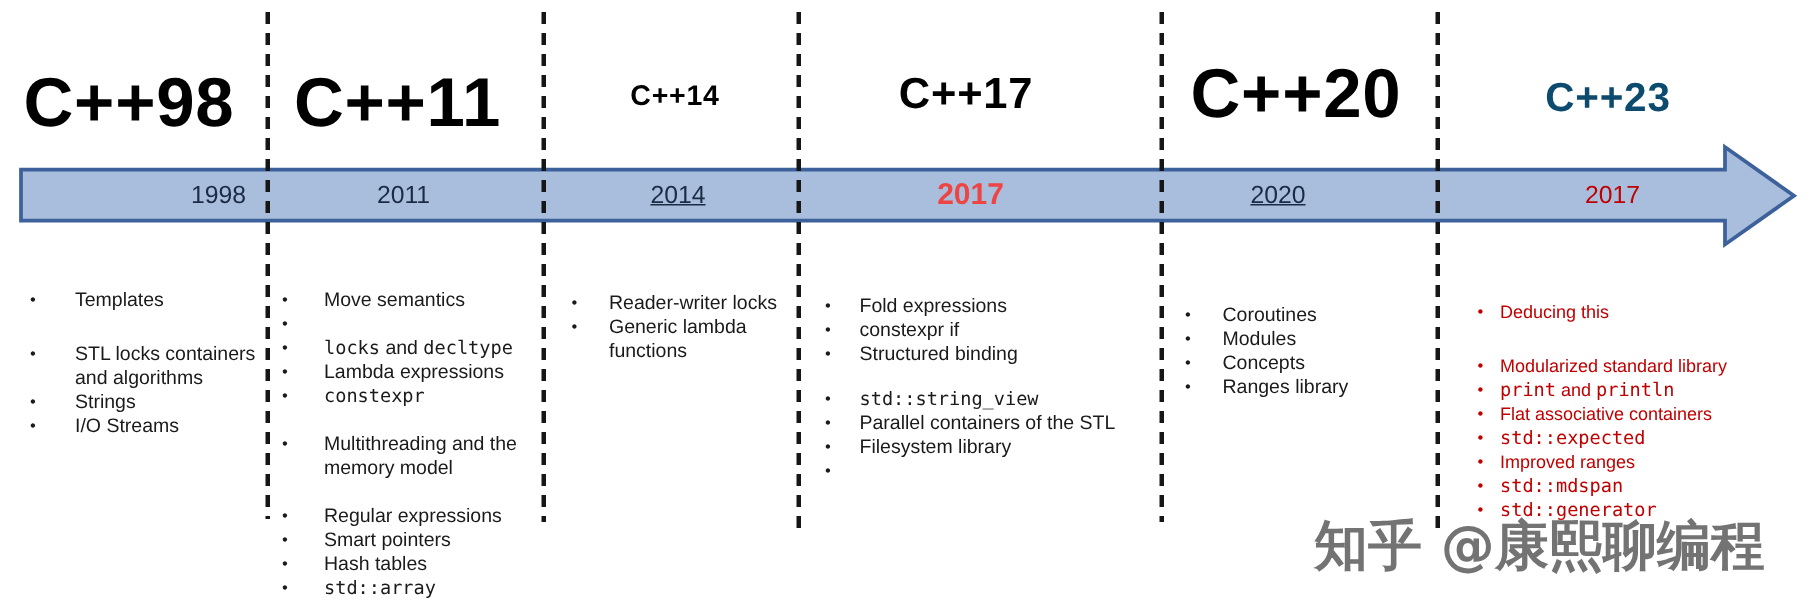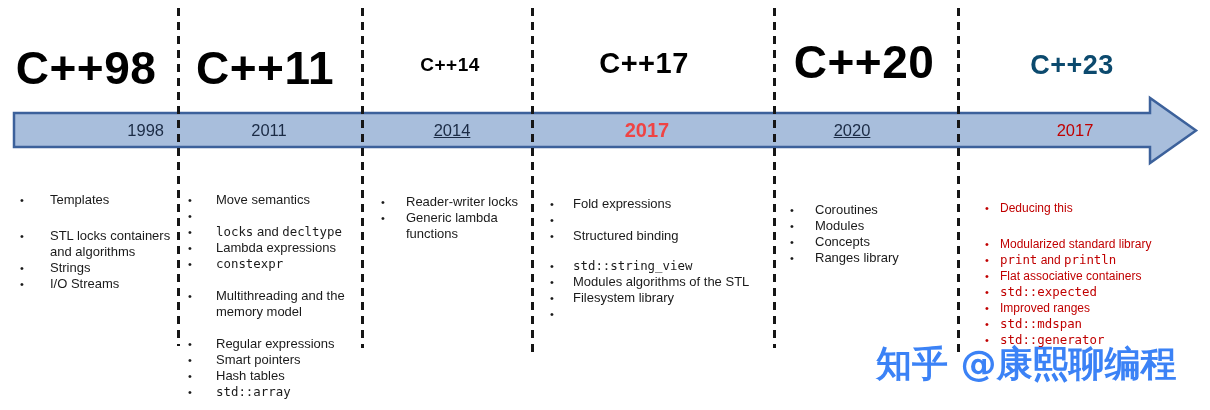--- a/index.html
+++ b/index.html
@@ -76,21 +76,21 @@
   .ftext{flex:1 1 auto;}
 
   .mono{
     font-family:"DejaVu Sans Mono","Liberation Mono",monospace;
     font-size:12.4px;
   }
 
   
   .watermark{
     position:absolute;left:876px;top:340px;z-index:1;
-    font-size:36px;font-weight:bold;color:#3b82f6;white-space:nowrap;
+    font-size:36px;font-weight:bold;color:#737373;white-space:nowrap;
     font-family:"DejaVu Sans",sans-serif;
   }
 </style>
 </head>
 <body>
 
 <div class="stage">
 
   <svg class="arrow-svg" width="1210" height="85" viewBox="0 0 1210 85">
     <polygon points="14,23 1150,23 1150,8 1196,40.5 1150,73 1150,57 14,57" fill="#a8bedc" stroke="#3c619b" stroke-width="2.5" stroke-linejoin="miter"></polygon>
@@ -193,34 +193,35 @@
       <div class="title t3">C++17</div>
       <div class="year y3">2017</div>
       <div class="flist l3">
         <div class="fgroup">
           <div class="fitem">
             <span class="bullet">•</span>
             <span class="ftext"><span>Fold expressions</span></span>
           </div>
           <div class="fitem">
             <span class="bullet">•</span>
+            <span class="ftext"><span>constexpr if</span></span>
           </div>
           <div class="fitem">
             <span class="bullet">•</span>
             <span class="ftext"><span>Structured binding</span></span>
           </div>
         </div>
         <div class="fgroup">
           <div class="fitem">
             <span class="bullet">•</span>
             <span class="ftext"><span class="mono">std::string_view</span></span>
           </div>
           <div class="fitem">
             <span class="bullet">•</span>
-            <span class="ftext"><span>Modules algorithms of the STL</span></span>
+            <span class="ftext"><span>Parallel containers of the STL</span></span>
           </div>
           <div class="fitem">
             <span class="bullet">•</span>
             <span class="ftext"><span>Filesystem library</span></span>
           </div>
           <div class="fitem">
             <span class="bullet">•</span>
           </div>
         </div>
       </div>

